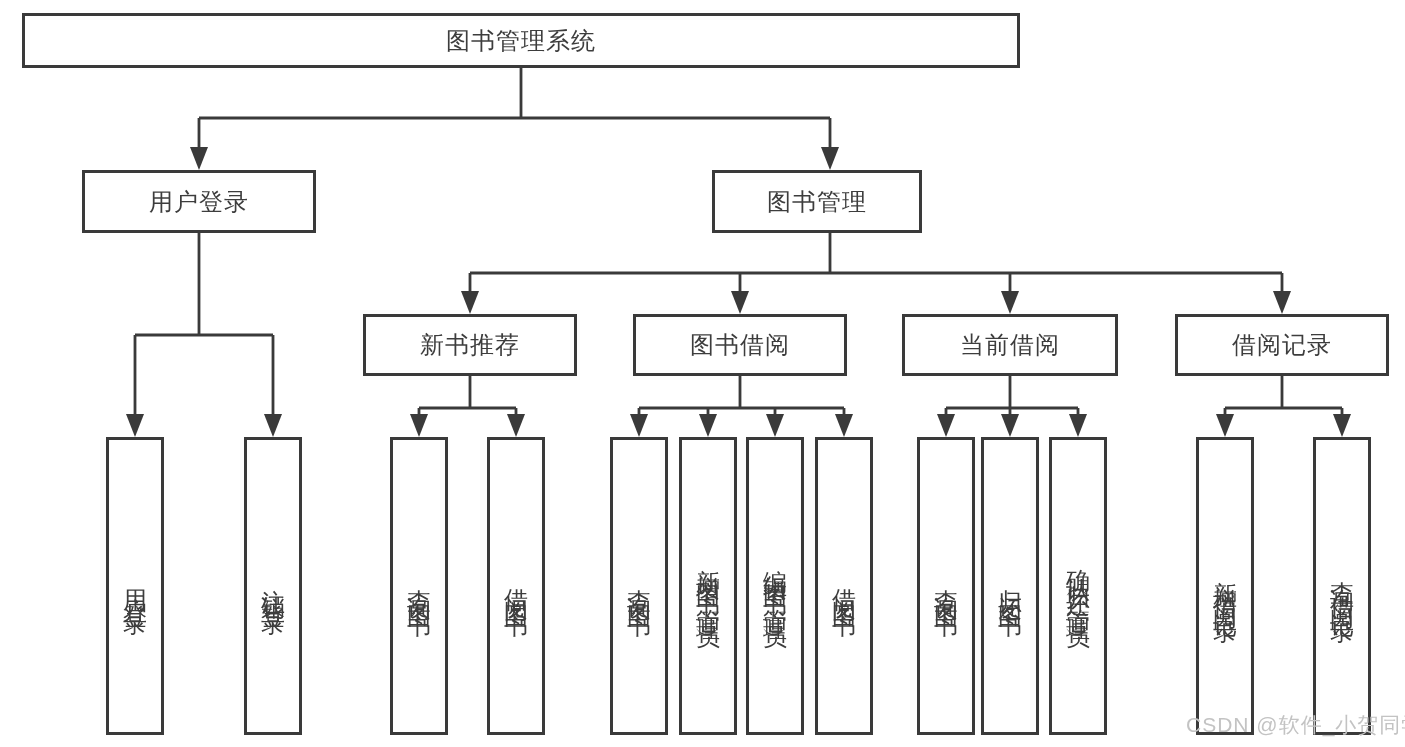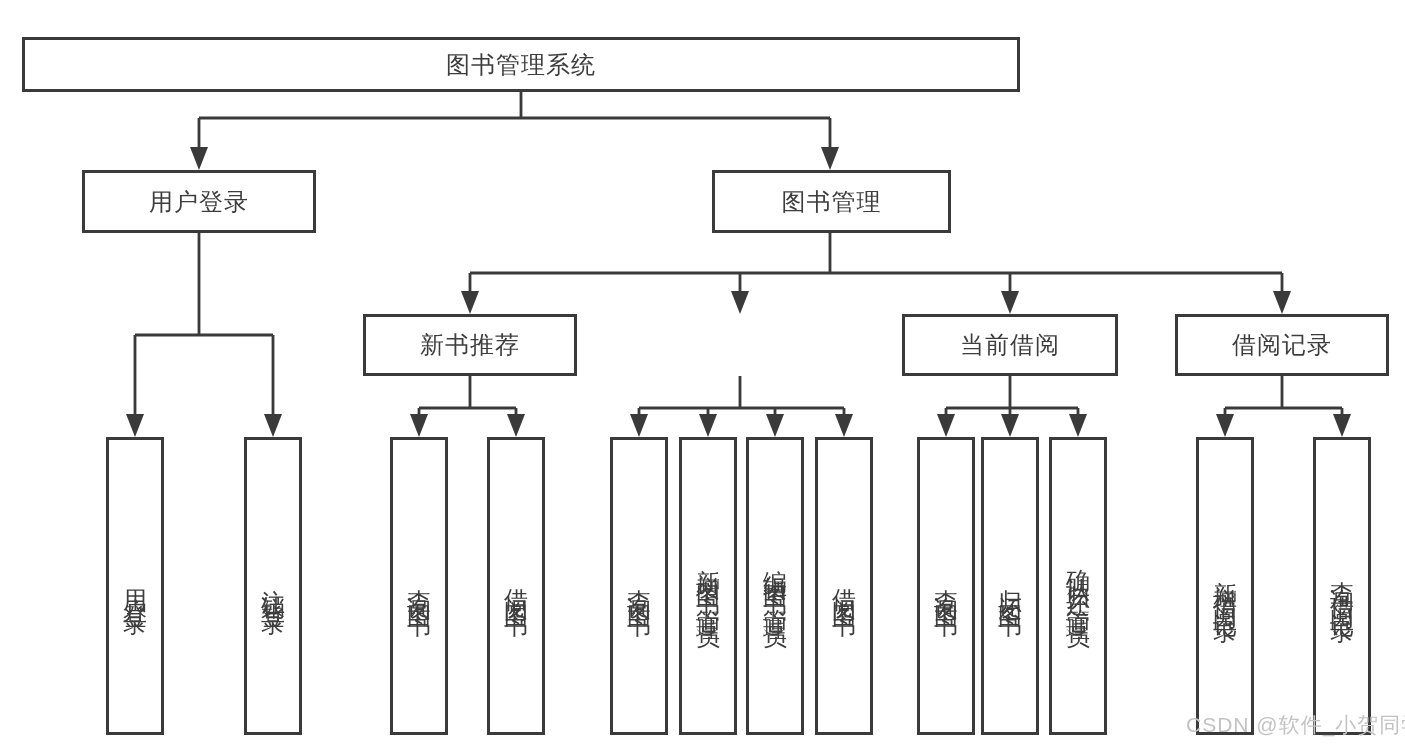--- a/index.html
+++ b/index.html
@@ -88,33 +88,36 @@
       <polygon points="766,414 784,414 775,437"></polygon>
       <polygon points="835,414 853,414 844,437"></polygon>
       <polygon points="937,414 955,414 946,437"></polygon>
       <polygon points="1001,414 1019,414 1010,437"></polygon>
       <polygon points="1069,414 1087,414 1078,437"></polygon>
       <polygon points="1216,414 1234,414 1225,437"></polygon>
       <polygon points="1333,414 1351,414 1342,437"></polygon>
     </g>
   </svg>
 
-  <div class="node h" style="left:22px; top:13px; width:998px; height:55px;margin-top:24px;">
+  <div class="node h" style="left:22px; top:13px; width:998px; height:55px;">
     <span>图书管理系统</span>
   </div>
 
   <div class="node h" style="left:82px; top:170px; width:234px; height:63px;">
     <span>用户登录</span>
   </div>
-  <div class="node h" style="left:712px; top:170px; width:239px; height:63px;">
+  <div class="node h" style="left:712px; top:170px; width:210px; height:63px;">
     <span>图书管理</span>
   </div>
 
   <div class="node h" style="left:363px; top:314px; width:214px; height:62px;align-items:center;">
     <span>新书推荐</span>
+  </div>
+  <div class="node h" style="left:633px; top:314px; width:214px; height:62px;">
+    <span>图书借阅</span>
   </div>
   <div class="node h" style="left:902px; top:314px; width:216px; height:62px;font-family:Liberation Serif, serif;">
     <span>当前借阅</span>
   </div>
   <div class="node h" style="left:1175px; top:314px; width:214px; height:62px;">
     <span>借阅记录</span>
   </div>
 
   <div class="node v" style="left:106px; top:437px; width:58px; height:298px;">
     <span>用户登录</span>

